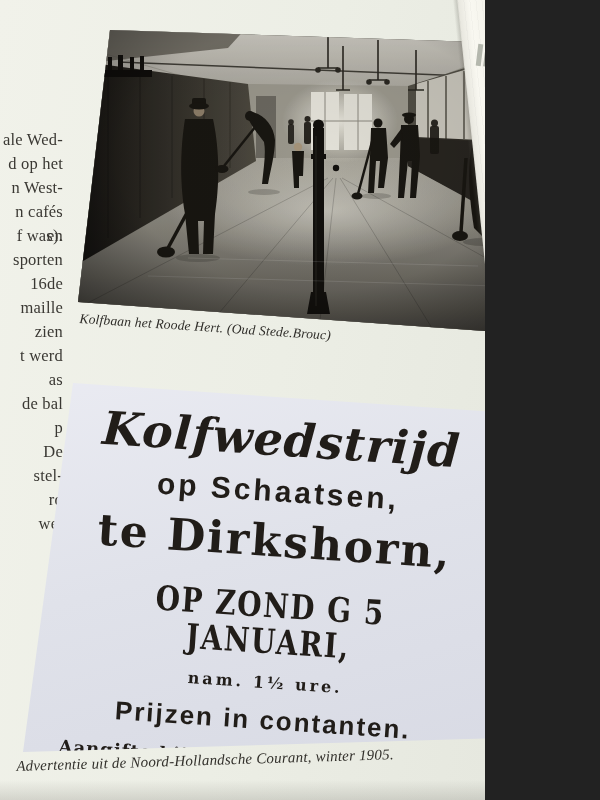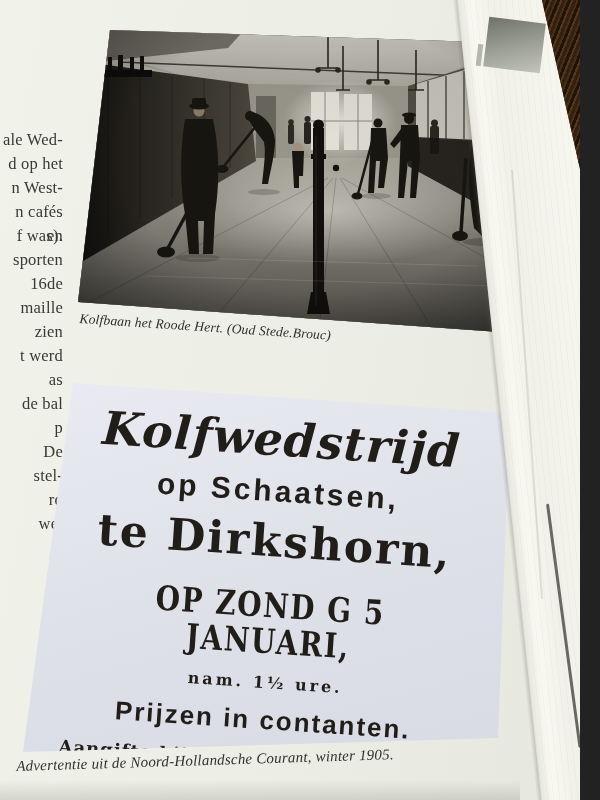--- a/index.html
+++ b/index.html
@@ -1,17 +1,17 @@
 <!DOCTYPE html>
 <html><head>
 <meta charset="utf-8">
 <style>
   html,body { margin:0; padding:0; background:#222; }
   .canvas {
-    position:relative; width:580px; height:800px; overflow:hidden;
+    position:relative; width:485px; height:800px; overflow:hidden;
     background: linear-gradient(100deg, #f1f2ea 0%, #eceee5 55%, #e6e8df 100%);
     font-family:"Liberation Serif", serif; color:#2c2a26;
   }
   .abs { position:absolute; }
 
   
   .margin-col { left:-4px; top:128px; width:72px; }
   .m-line { height:24px; line-height:24px; text-align:right; padding-right:5px;
             font-size:16.5px; color:#3a3833; letter-spacing:.2px; }
   .m-line:last-child { margin-top:23px; }

